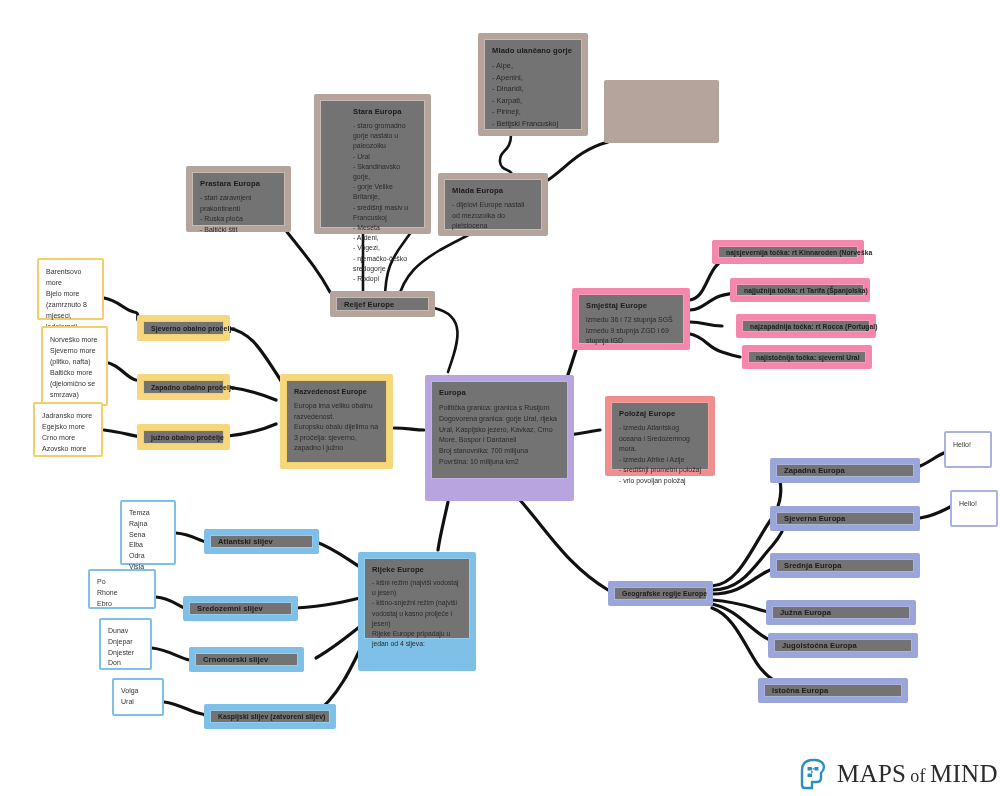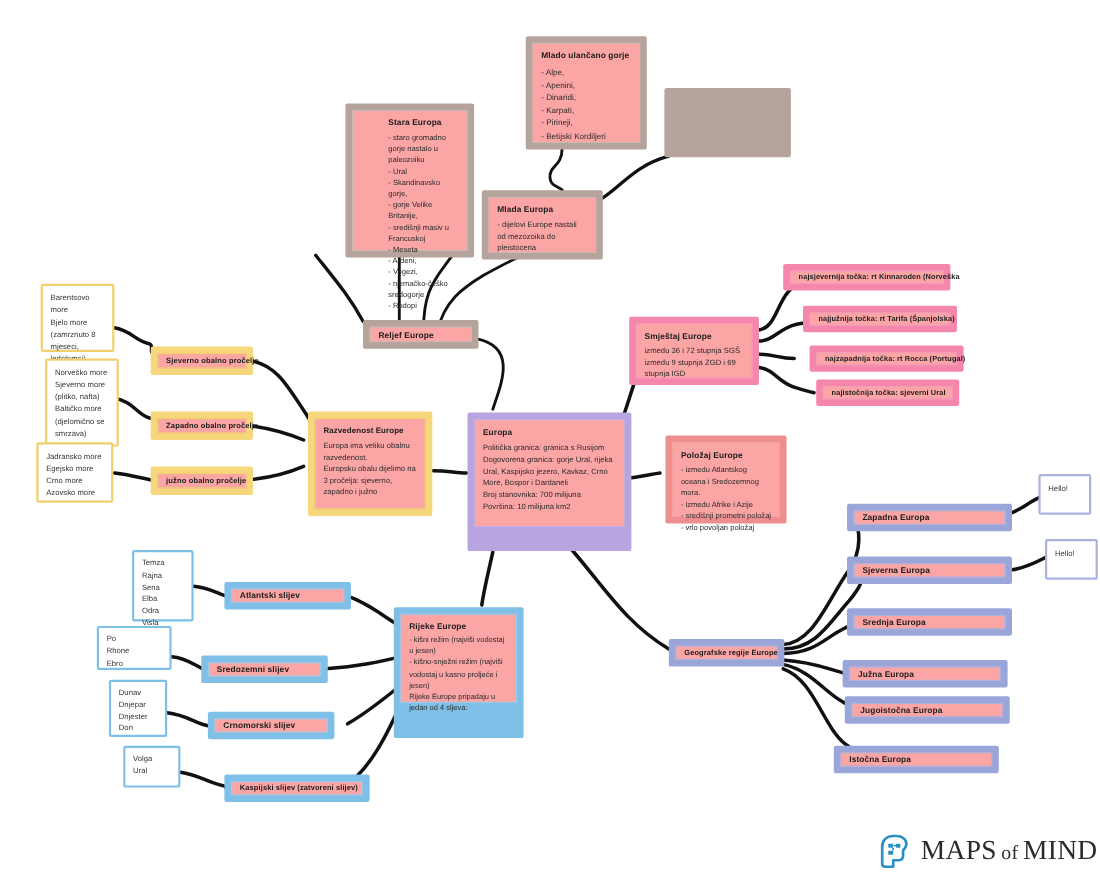--- a/index.html
+++ b/index.html
@@ -14,21 +14,21 @@
   svg#edges{position:absolute;left:0;top:0;width:1000px;height:796px;pointer-events:none;}
 
   
   .node{position:absolute;box-sizing:border-box;}
   .node .frame{
     position:absolute;left:0;top:0;width:100%;height:100%;
     border-radius:2px;
   }
   .node .inner{
     position:absolute;left:6px;right:6px;top:6px;
-    background:#fca5a5;
+    background:#737373;
     box-sizing:border-box;
     padding:5px 7px;
   }
   .node .title{
     font-weight:bold;font-size:7.6px;color:#1b1b1b;letter-spacing:.1px;line-height:11px;
     white-space:nowrap;
   }
   .node .body{
     font-size:7.4px;color:#2a2a2a;line-height:11.5px;
     white-space:pre-line;
@@ -135,21 +135,21 @@
 
   <div class="node c-brown" style="left:478px;top:33px;width:110px;height:103px;">
     <div class="frame"></div>
     <div class="inner" style="height:91px;">
       <div class="title">Mlado ulančano gorje</div>
       <div class="body" style="margin-top:4px;">- Alpe,
 - Apenini,
 - Dinaridi,
 - Karpati,
 - Pirineji,
-- Betijski Kordiljeri</div>
+- Betijski Francuskoj</div>
     </div>
   </div>
 
   <div class="node c-brown" style="left:604px;top:80px;width:115px;height:63px;">
     <div class="frame"></div>
   </div>
 
   <div class="node c-brown" style="left:314px;top:94px;width:117px;height:140px;">
     <div class="frame"></div>
     <div class="inner" style="height:128px;padding-left:32px;">
@@ -160,20 +160,29 @@
 - gorje Velike Britanije,
 - središnji masiv u Francuskoj
 - Meseta
 - Ardeni,
 - Vogezi,
 - njemačko-češko sredogorje
 - Rodopi</div>
     </div>
   </div>
 
+  <div class="node c-brown" style="left:186px;top:166px;width:105px;height:66px;">
+    <div class="frame"></div>
+    <div class="inner" style="height:54px;">
+      <div class="title">Prastara Europa</div>
+      <div class="body" style="margin-top:4px;font-size:7px;line-height:10.5px;">- stari zaravnjeni prakontinenti
+- Ruska ploča
+- Baltički štit</div>
+    </div>
+  </div>
 
   <div class="node c-brown" style="left:438px;top:173px;width:110px;height:63px;">
     <div class="frame"></div>
     <div class="inner" style="height:51px;">
       <div class="title">Mlada Europa</div>
       <div class="body" style="margin-top:4px;font-size:7px;line-height:10.5px;">- dijelovi Europe nastali od mezozoika do pleistocena</div>
     </div>
   </div>
 
   <div class="node c-brown chip" style="left:330px;top:291px;width:105px;height:26px;">

